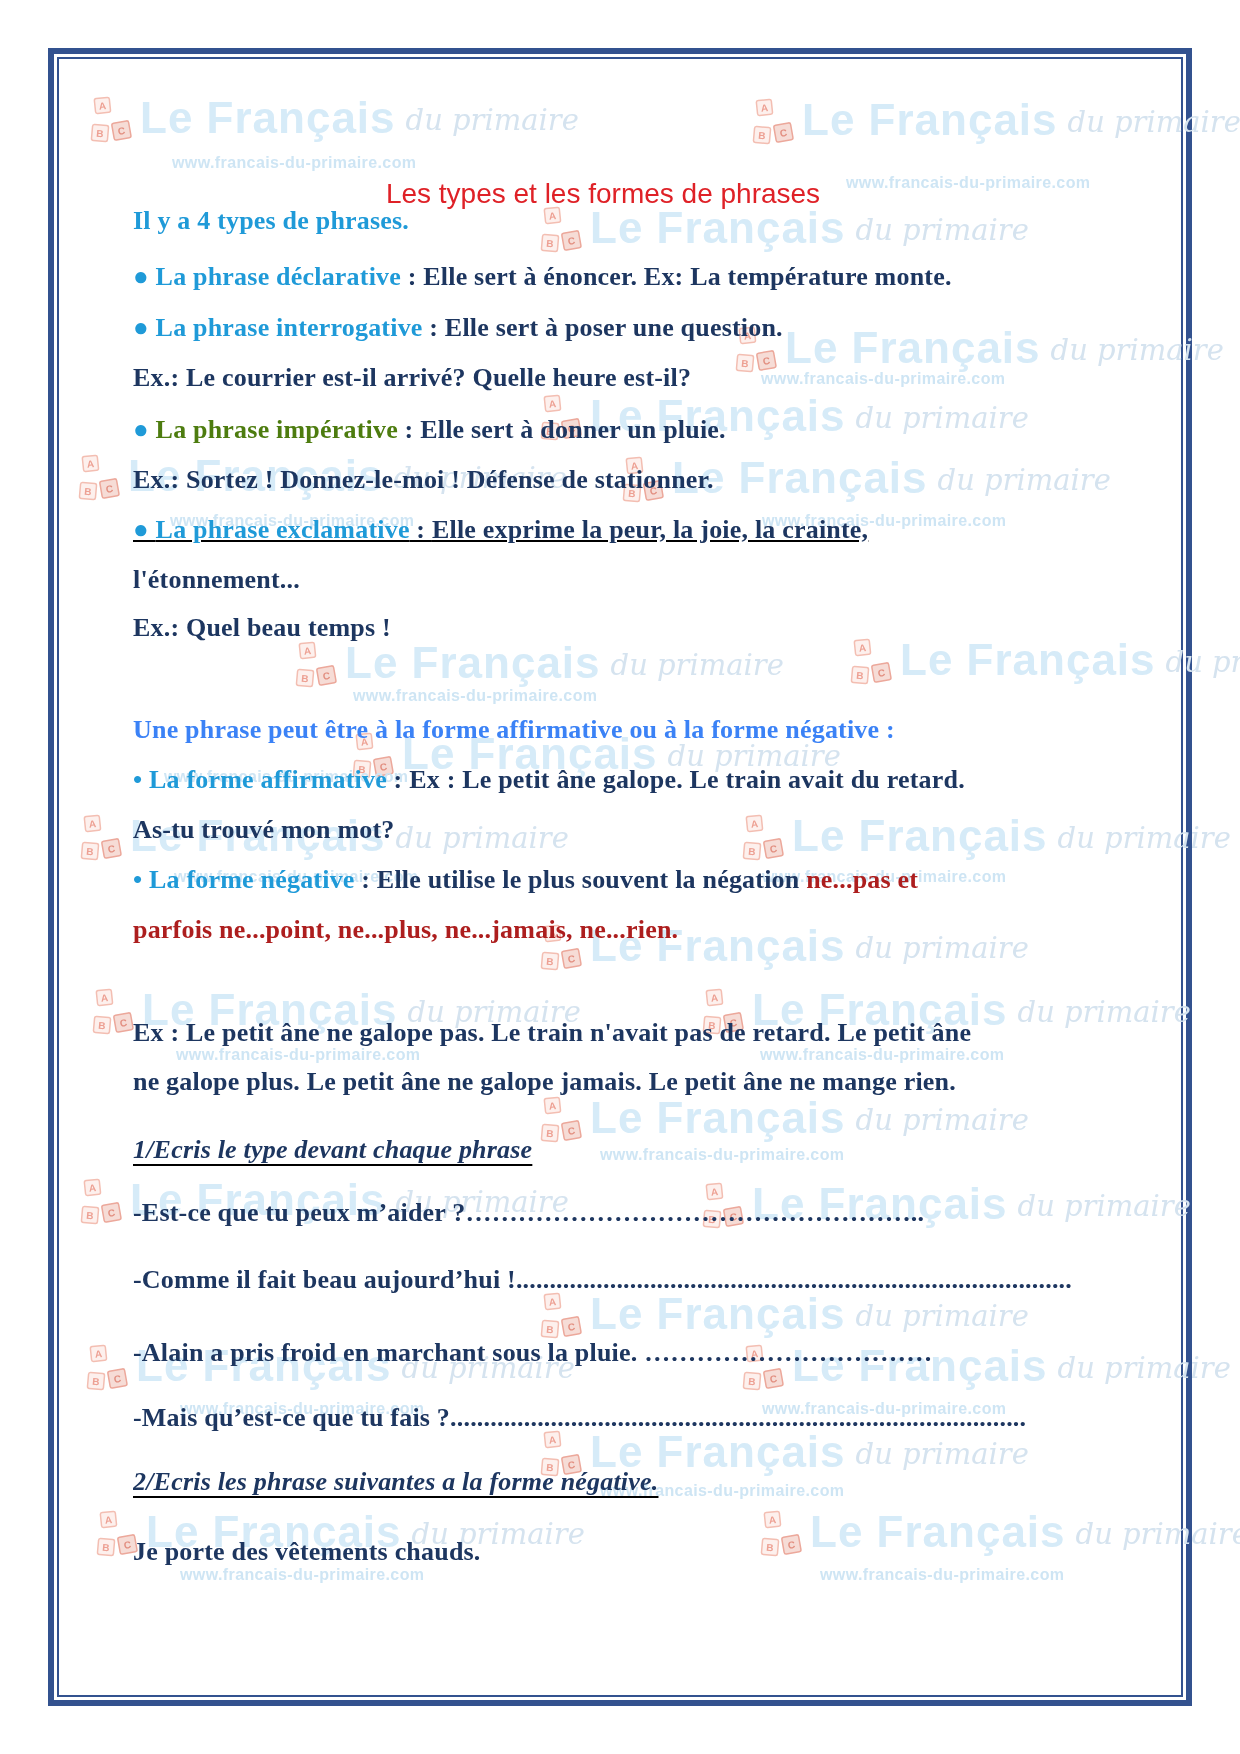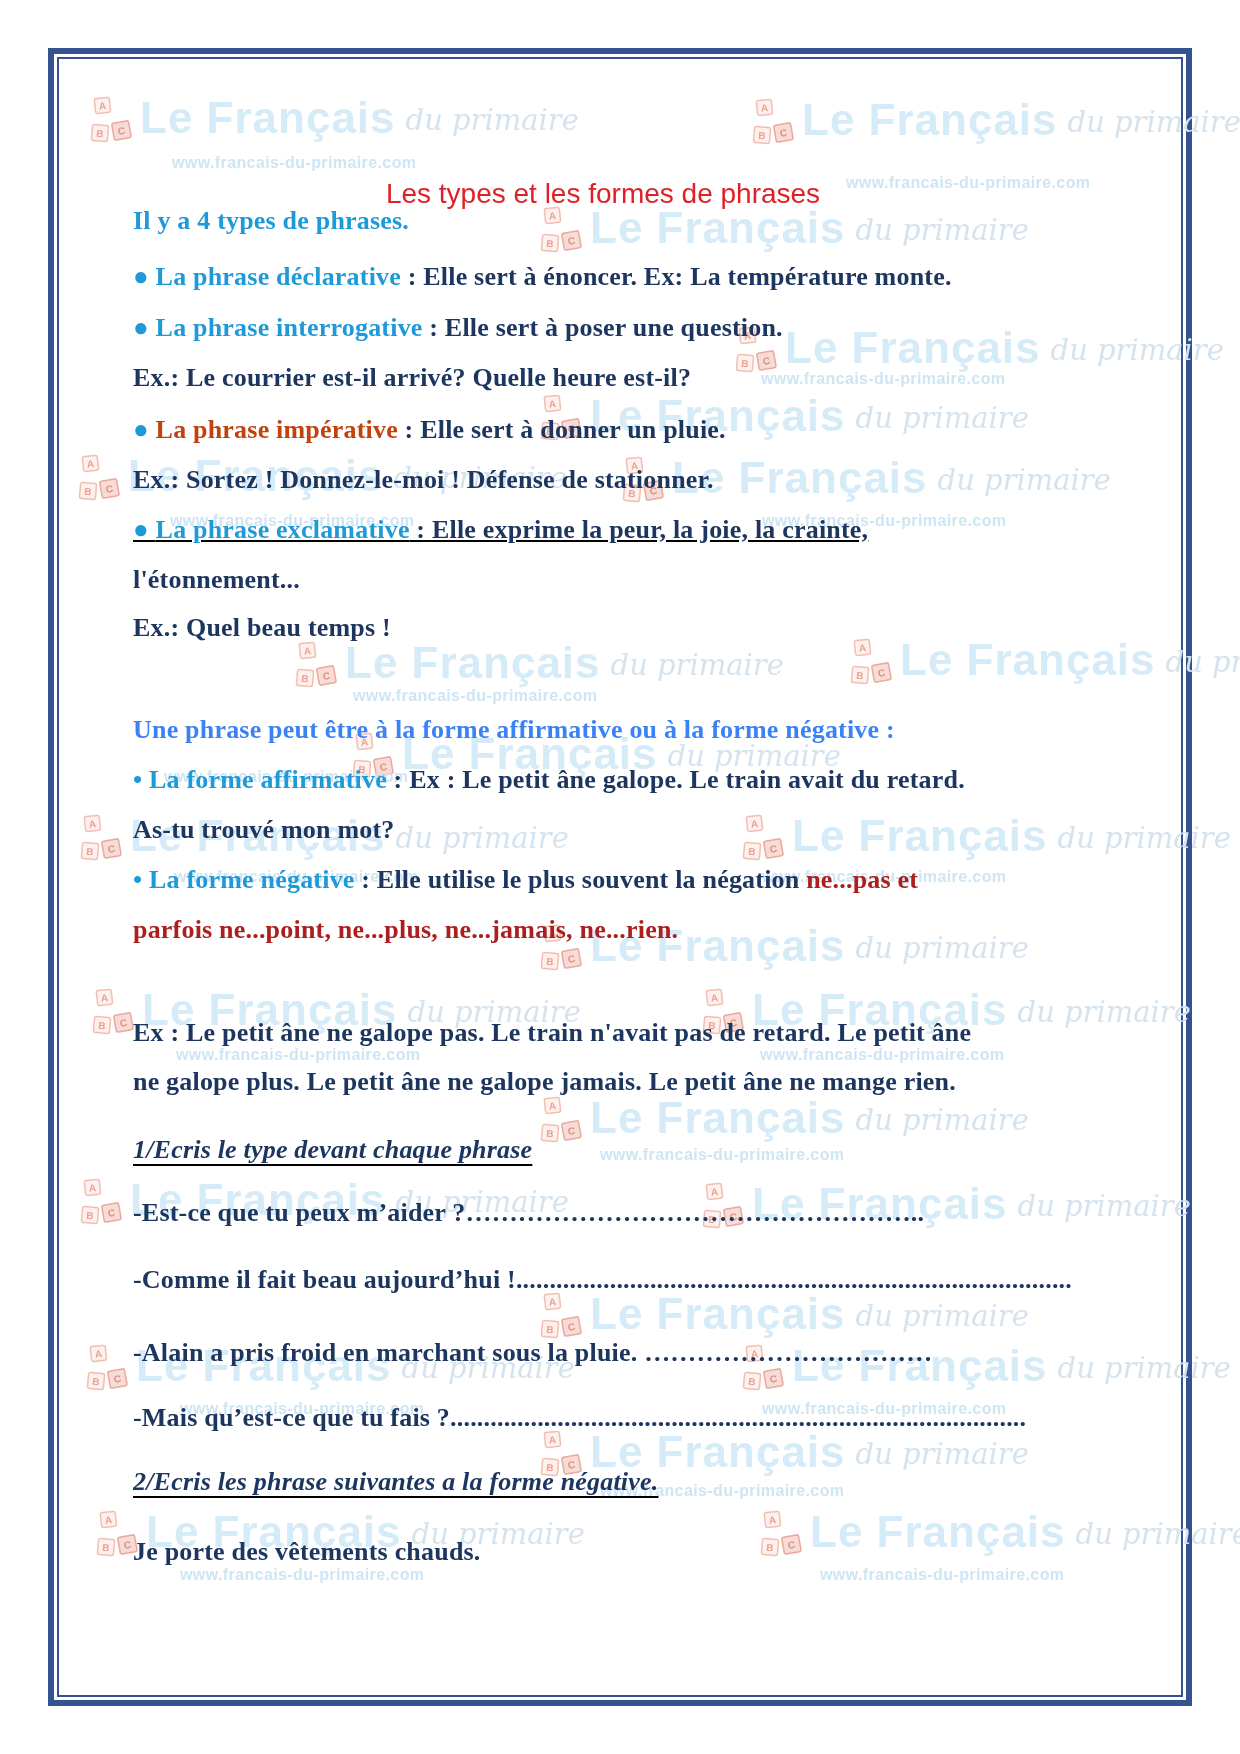--- a/index.html
+++ b/index.html
@@ -533,21 +533,21 @@
     <div class="wm-url" style="left: 820px; top: 1566px;">www.francais-du-primaire.com</div>
   </div>
 
 <div class="content">
   <h1 class="title-line" style="margin: 0px; top: 178px; color: rgb(223, 33, 39);">Les types et les formes de phrases</h1>
   <div>
       <div class="line" style="top: 205px;"><span style="color: rgb(31, 154, 216);">Il y a 4 types de phrases.</span></div>
       <div class="line" style="top: 261px;"><span style="color: rgb(31, 154, 216);">● </span><span style="color: rgb(31, 154, 216);">La phrase déclarative</span><span style="color: rgb(29, 54, 96);"> : </span><span style="color: rgb(29, 54, 96);">Elle sert à énoncer. Ex: La température monte.</span></div>
       <div class="line" style="top: 312px;"><span style="color: rgb(31, 154, 216);">● </span><span style="color: rgb(31, 154, 216);">La phrase interrogative</span><span style="color: rgb(29, 54, 96);"> : </span><span style="color: rgb(29, 54, 96);">Elle sert à poser une question.</span></div>
       <div class="line" style="top: 362px;"><span style="color: rgb(29, 54, 96);">Ex.: Le courrier est-il arrivé? Quelle heure est-il?</span></div>
-      <div class="line" style="top: 414px;"><span style="color: rgb(31, 154, 216);">● </span><span style="color: #c2410c;">La phrase impérative</span><span style="color: rgb(29, 54, 96);"> : </span><span style="color: rgb(29, 54, 96);">Elle sert à donner un pluie.</span></div>
+      <div class="line" style="top: 414px;"><span style="color: rgb(31, 154, 216);">● </span><span style="color: #4d7c0f;">La phrase impérative</span><span style="color: rgb(29, 54, 96);"> : </span><span style="color: rgb(29, 54, 96);">Elle sert à donner un pluie.</span></div>
       <div class="line" style="top: 464px;"><span style="color: rgb(29, 54, 96);">Ex.: Sortez ! Donnez-le-moi ! Défense de stationner.</span></div>
       <div class="line" style="top: 514px; text-decoration: underline;"><span style="color: rgb(31, 154, 216);">● </span><span style="color: rgb(31, 154, 216);">La phrase exclamative</span><span style="color: rgb(29, 54, 96);"> : </span><span style="color: rgb(29, 54, 96);">Elle exprime la peur, la joie, la crainte,</span></div>
       <div class="line" style="top: 564px;"><span style="color: rgb(29, 54, 96);">l'étonnement...</span></div>
       <div class="line" style="top: 612px;"><span style="color: rgb(29, 54, 96);">Ex.: Quel beau temps !</span></div>
       <div class="line" style="top: 714px;"><span style="color: #3b82f6;">Une phrase peut être à la forme affirmative ou à la forme négative :</span></div>
       <div class="line" style="top: 764px;"><span style="color: rgb(31, 154, 216);">• </span><span style="color: rgb(31, 154, 216);">La forme affirmative</span><span style="color: rgb(29, 54, 96);"> : </span><span style="color: rgb(29, 54, 96);">Ex : Le petit âne galope. Le train avait du retard.</span></div>
       <div class="line" style="top: 814px;"><span style="color: rgb(29, 54, 96);">As-tu trouvé mon mot?</span></div>
       <div class="line" style="top: 864px;"><span style="color: rgb(31, 154, 216);">• </span><span style="color: rgb(31, 154, 216);">La forme négative</span><span style="color: rgb(29, 54, 96);"> : </span><span style="color: rgb(29, 54, 96);">Elle utilise le plus souvent la négation </span><span style="color: rgb(173, 30, 30);">ne...pas et</span></div>
       <div class="line" style="top: 914px;"><span style="color: rgb(173, 30, 30);">parfois ne...point, ne...plus, ne...jamais, ne...rien.</span></div>
       <div class="line" style="top: 1017px;"><span style="color: rgb(29, 54, 96);">Ex : Le petit âne ne galope pas. Le train n'avait pas de retard. Le petit âne</span></div>

